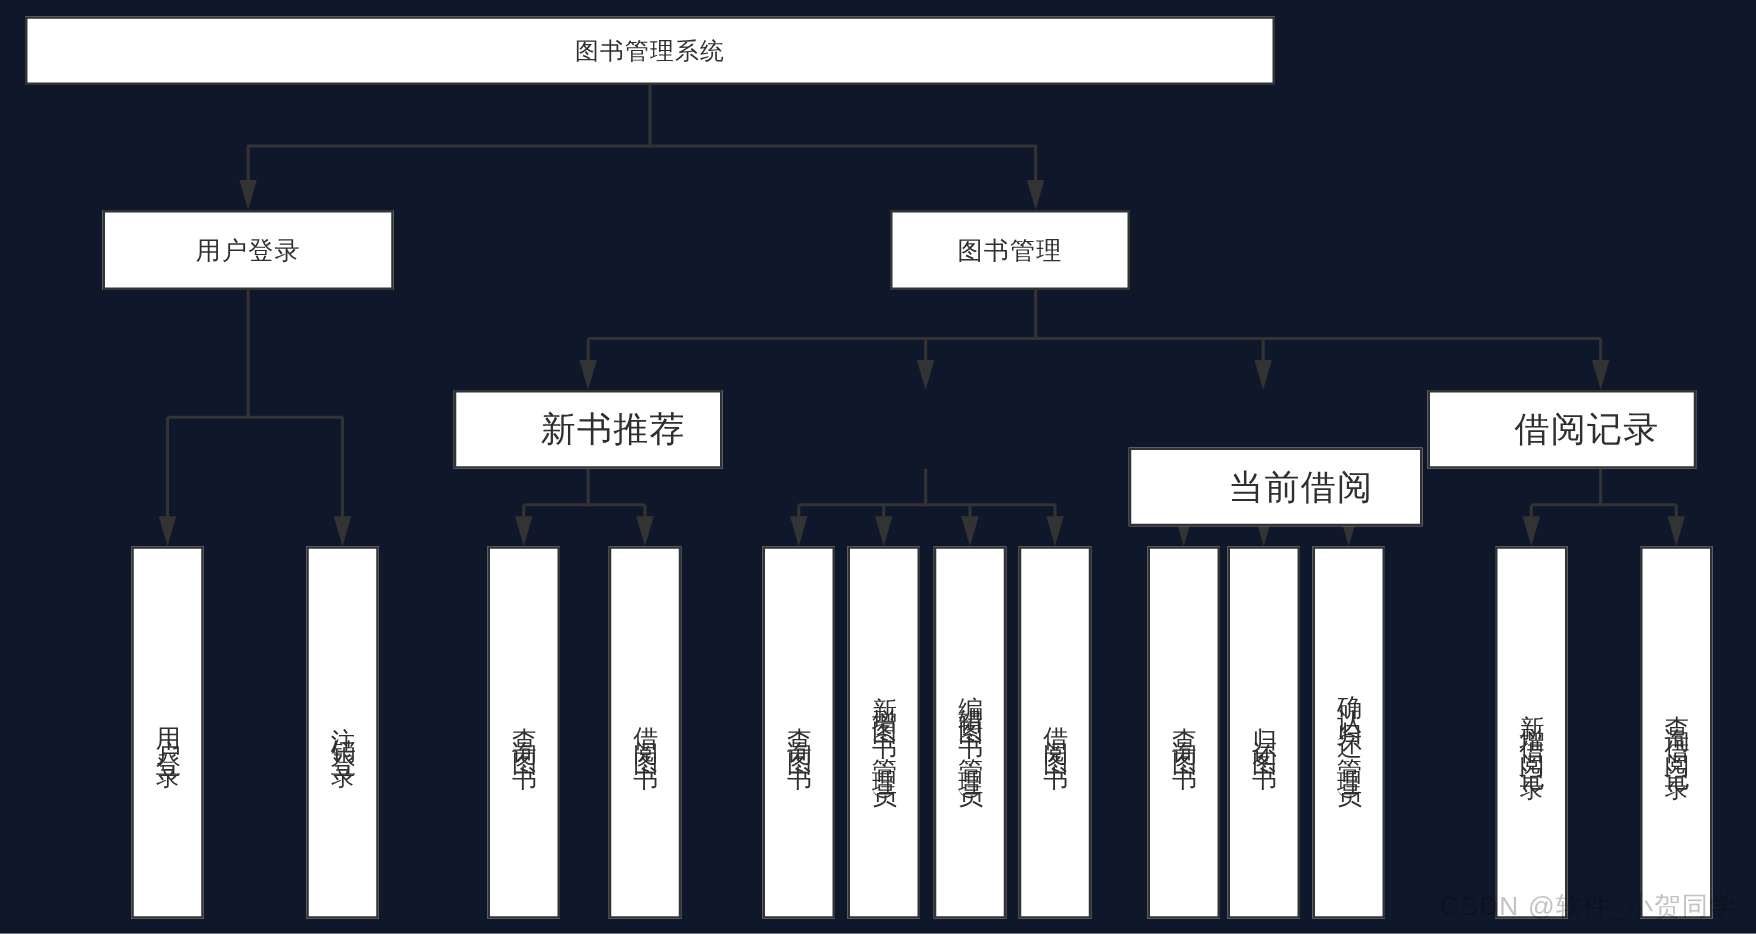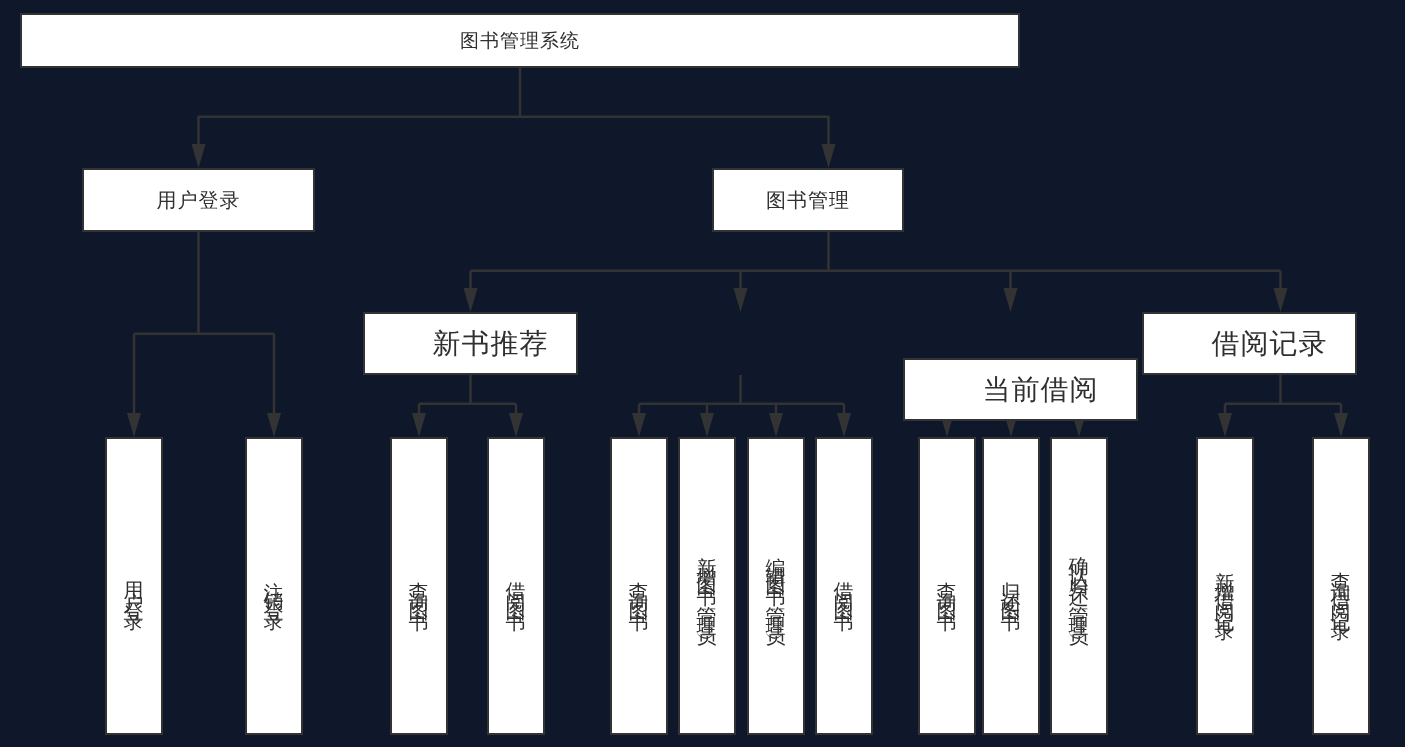--- a/index.html
+++ b/index.html
@@ -156,14 +156,15 @@
   <div class="box leaf" style="left:747px;">编辑图书（管理员）</div>
   <div class="box leaf" style="left:815px;">借阅图书</div>
 
   <div class="box leaf" style="left:918px;">查询图书</div>
   <div class="box leaf" style="left:982px;">归还图书</div>
   <div class="box leaf" style="left:1050px;">确认归还（管理员）</div>
 
   <div class="box leaf" style="left:1196px;">新增借阅记录</div>
   <div class="box leaf" style="left:1312px;">查询借阅记录</div>
 
+  <div class="watermark">CSDN @软件_小贺同学</div>
 
 </div>
 
 </body></html>

